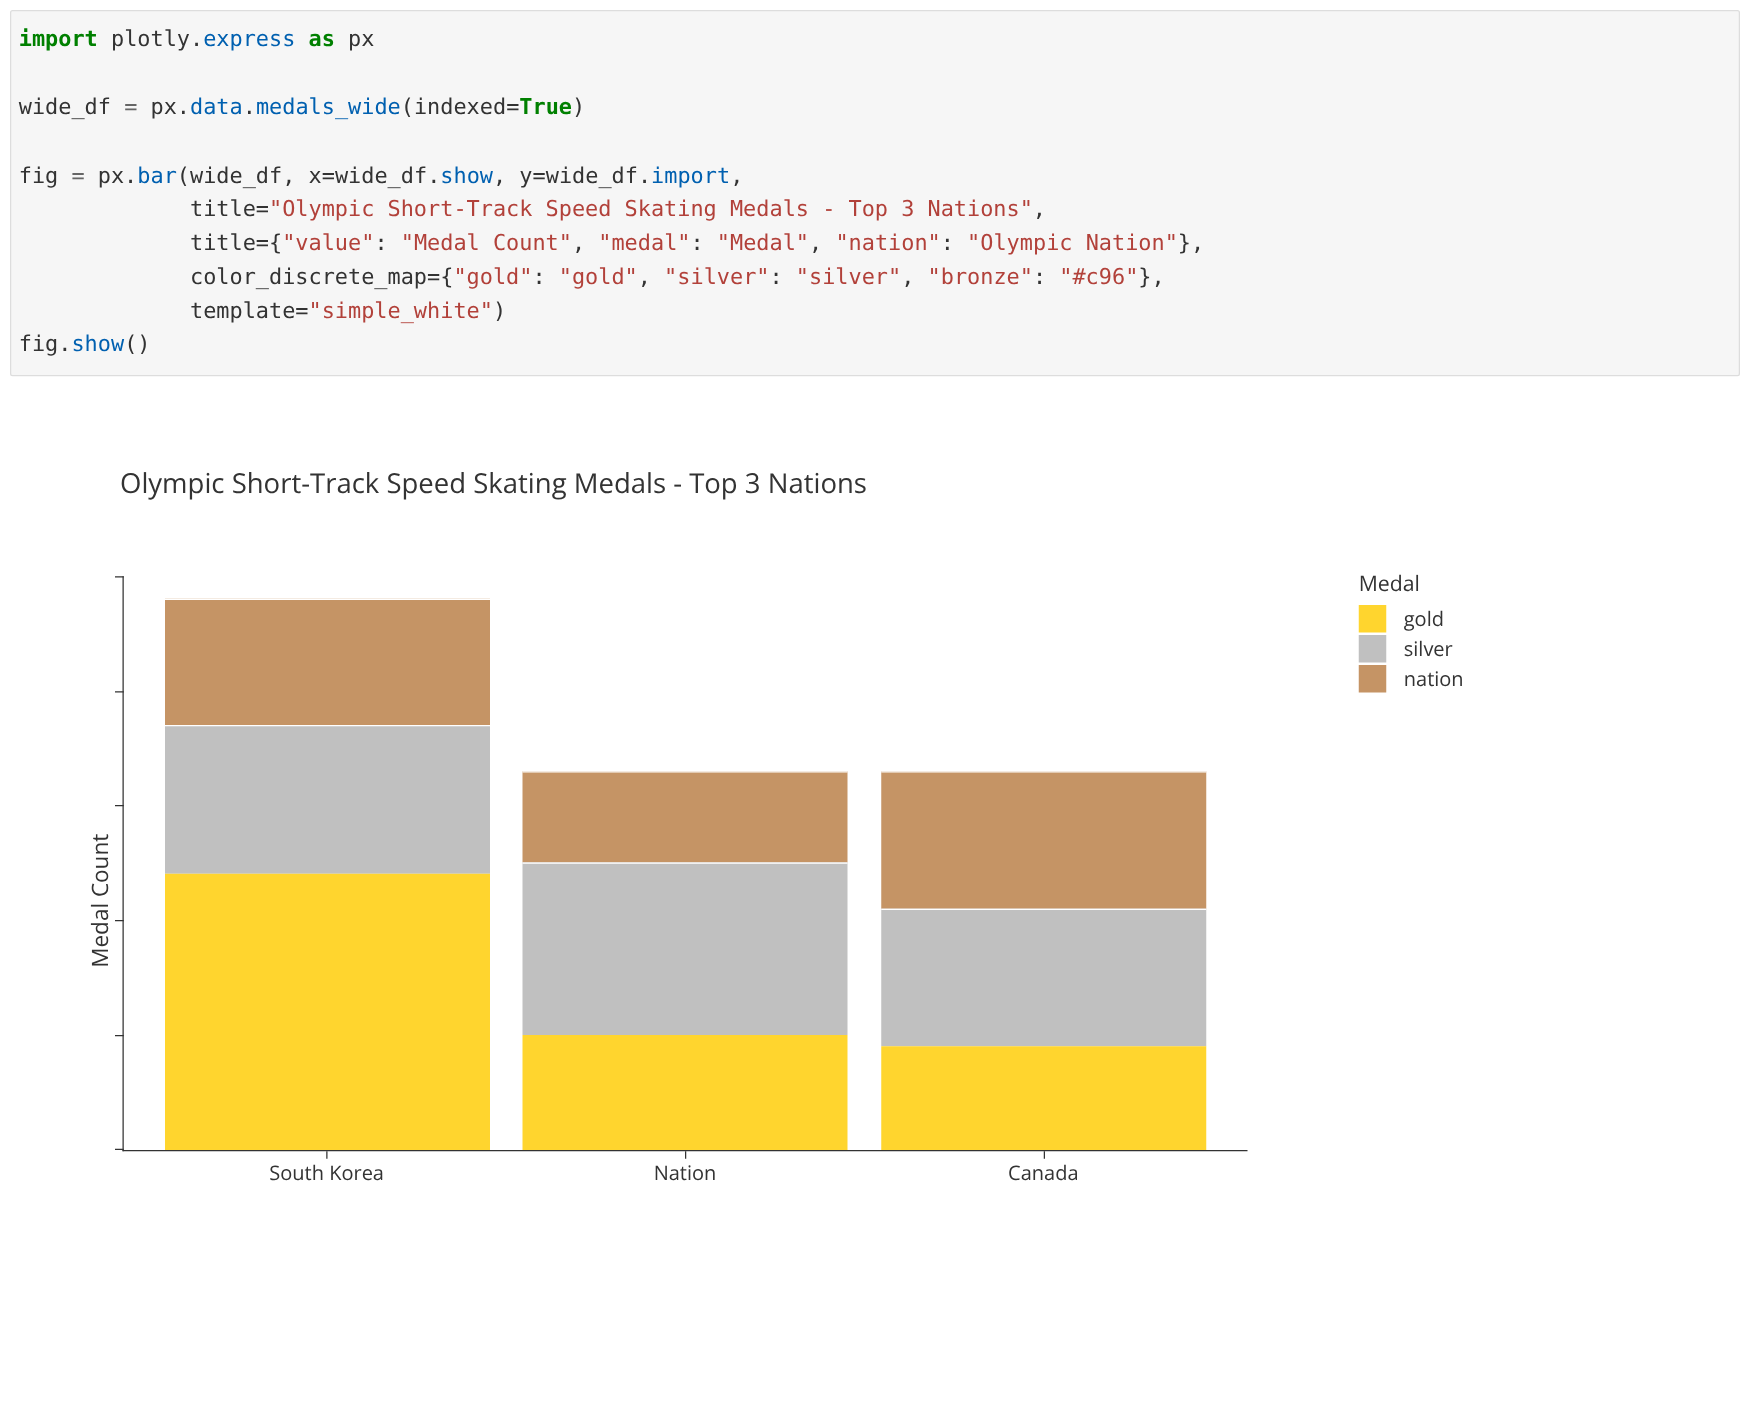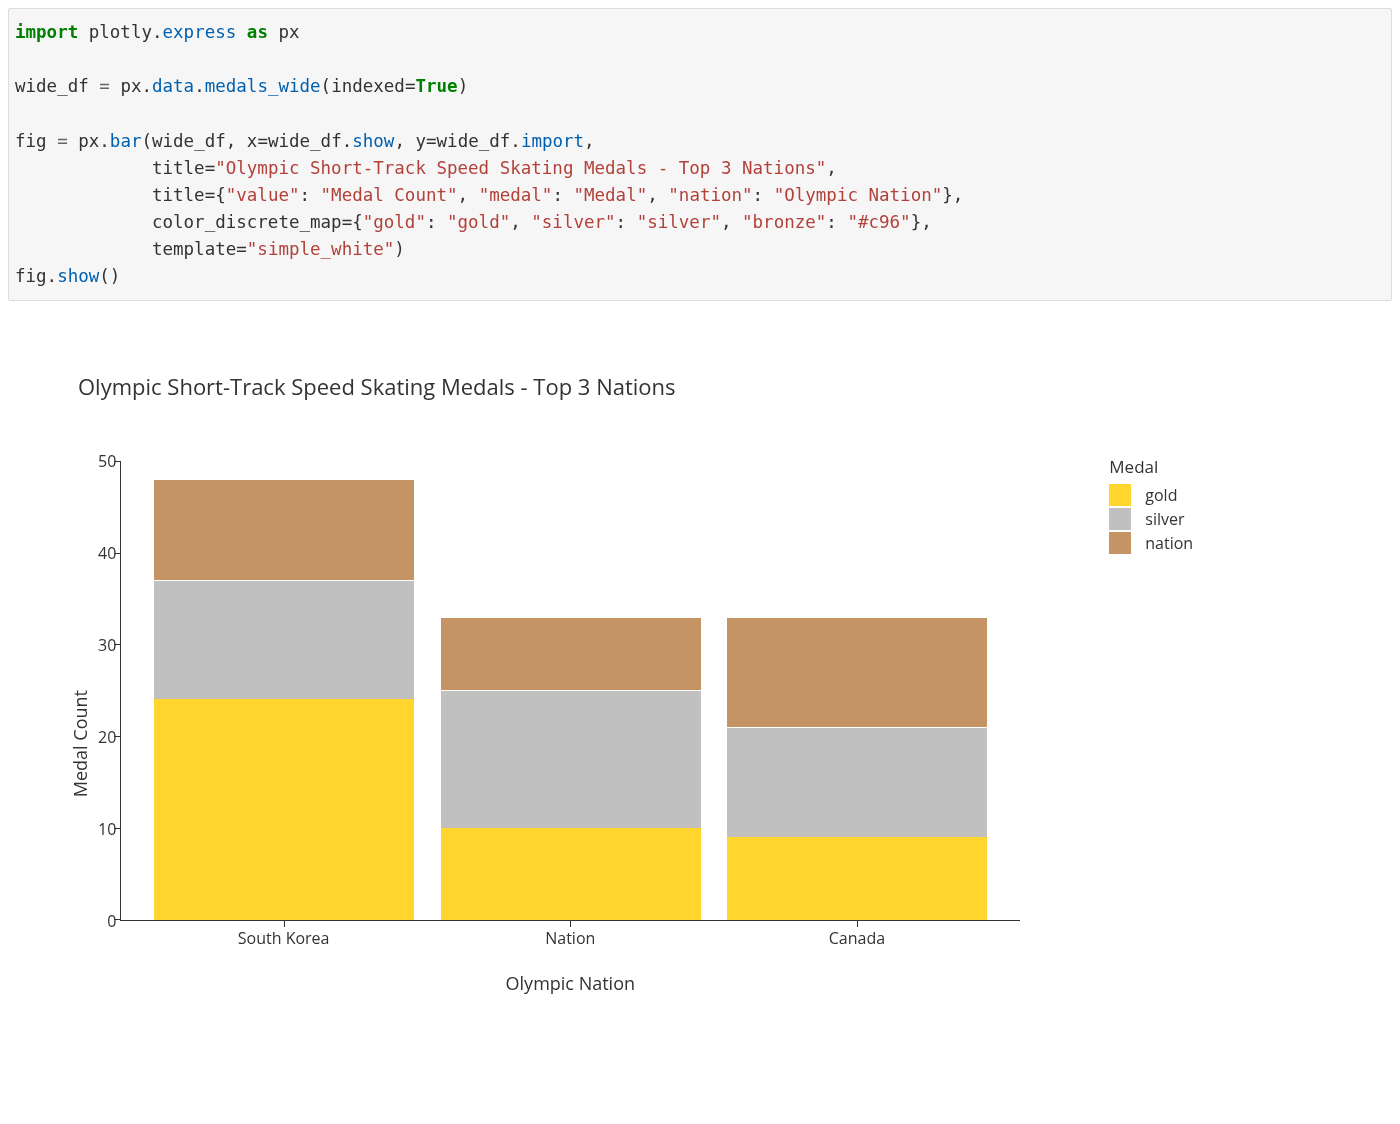--- a/index.html
+++ b/index.html
@@ -31,21 +31,21 @@
 
     .chart-area {
       padding: 0 40px 20px 60px;
       position: relative;
     }
     .chart-title {
       font-size: 22px;
       color: #333;
       font-weight: 500;
       margin-bottom: 60px;
-      margin-left: 10px;
+      margin-left: 28px;
     }
     .plot-row {
       display: flex;
       align-items: flex-start;
     }
     .y-axis-label {
       writing-mode: vertical-rl;
       transform: rotate(180deg);
       font-size: 18px;
       color: #333;
@@ -128,40 +128,20 @@
              <span class="arg">color_discrete_map</span>={<span class="str">"gold"</span>: <span class="str">"gold"</span>, <span class="str">"silver"</span>: <span class="str">"silver"</span>, <span class="str">"bronze"</span>: <span class="str">"#c96"</span>},
              <span class="arg">template</span>=<span class="str">"simple_white"</span>)
 <span class="fn">fig</span>.<span class="attr">show</span>()</div>
 
 <div class="chart-area">
   <div class="chart-title">Olympic Short-Track Speed Skating Medals - Top 3 Nations</div>
 
   <div class="plot-row">
     <div class="y-axis-label">Medal Count</div>
 
-    <div class="y-ticks">
-      <div>
-          <span>50</span>
-        </div>
-      <div>
-          <span>40</span>
-        </div>
-      <div>
-          <span>30</span>
-        </div>
-      <div>
-          <span>20</span>
-        </div>
-      <div>
-          <span>10</span>
-        </div>
-      <div>
-          <span>0</span>
-        </div>
-    </div>
 
     <div class="axis-col">
       <div class="plot">
         <div class="y-tick-marks">
           <span></span>
             <span></span>
             <span></span>
             <span></span>
             <span></span>
             <span></span>
@@ -182,21 +162,20 @@
               <div class="seg silver" style="height: 110.4px; background: rgb(192, 192, 192);"></div>
               <div class="seg bronze" style="height: 110.4px; background: rgb(197, 148, 101);"></div>
             </div>
           </div>
       </div>
       <div class="x-ticks">
         <div>South Korea</div>
         <div>Nation</div>
         <div>Canada</div>
       </div>
-      <div class="x-axis-label">Olympic Nation</div>
     </div>
 
     <div class="legend">
       <div class="legend-title">Medal</div>
       <div class="legend-item">
         <span class="legend-swatch gold"></span>
         <span>gold</span>
       </div>
       <div class="legend-item">
         <span class="legend-swatch silver"></span>

